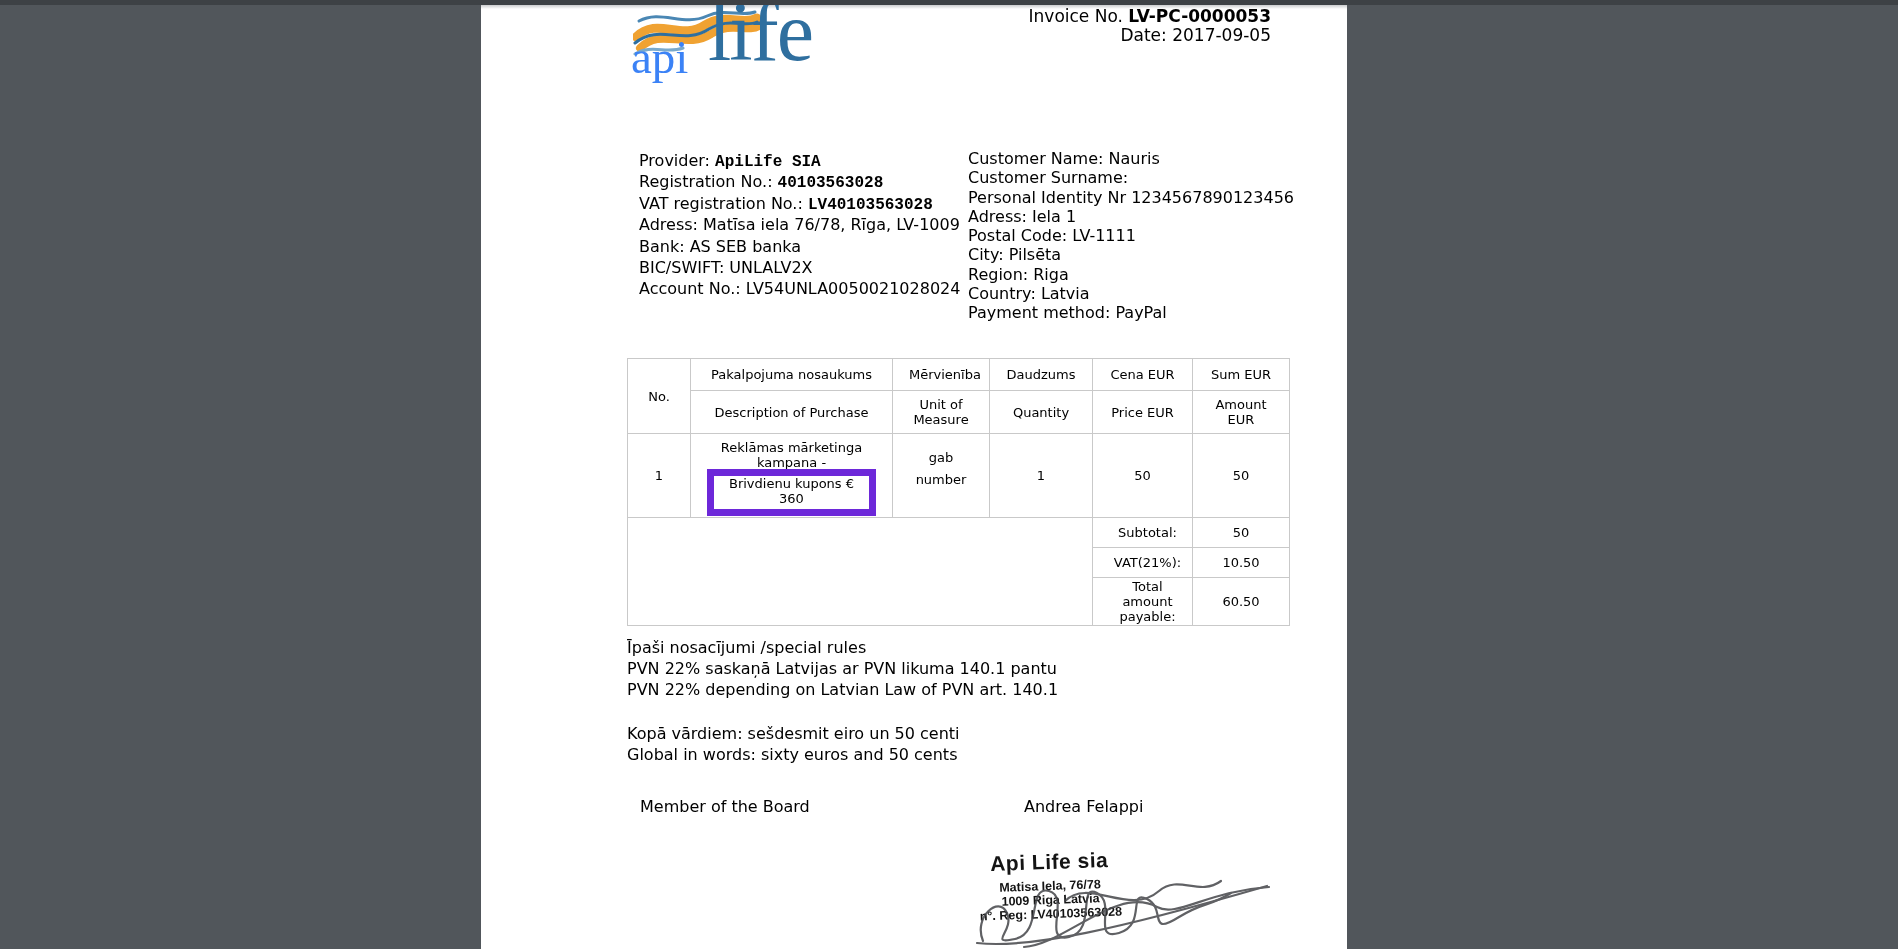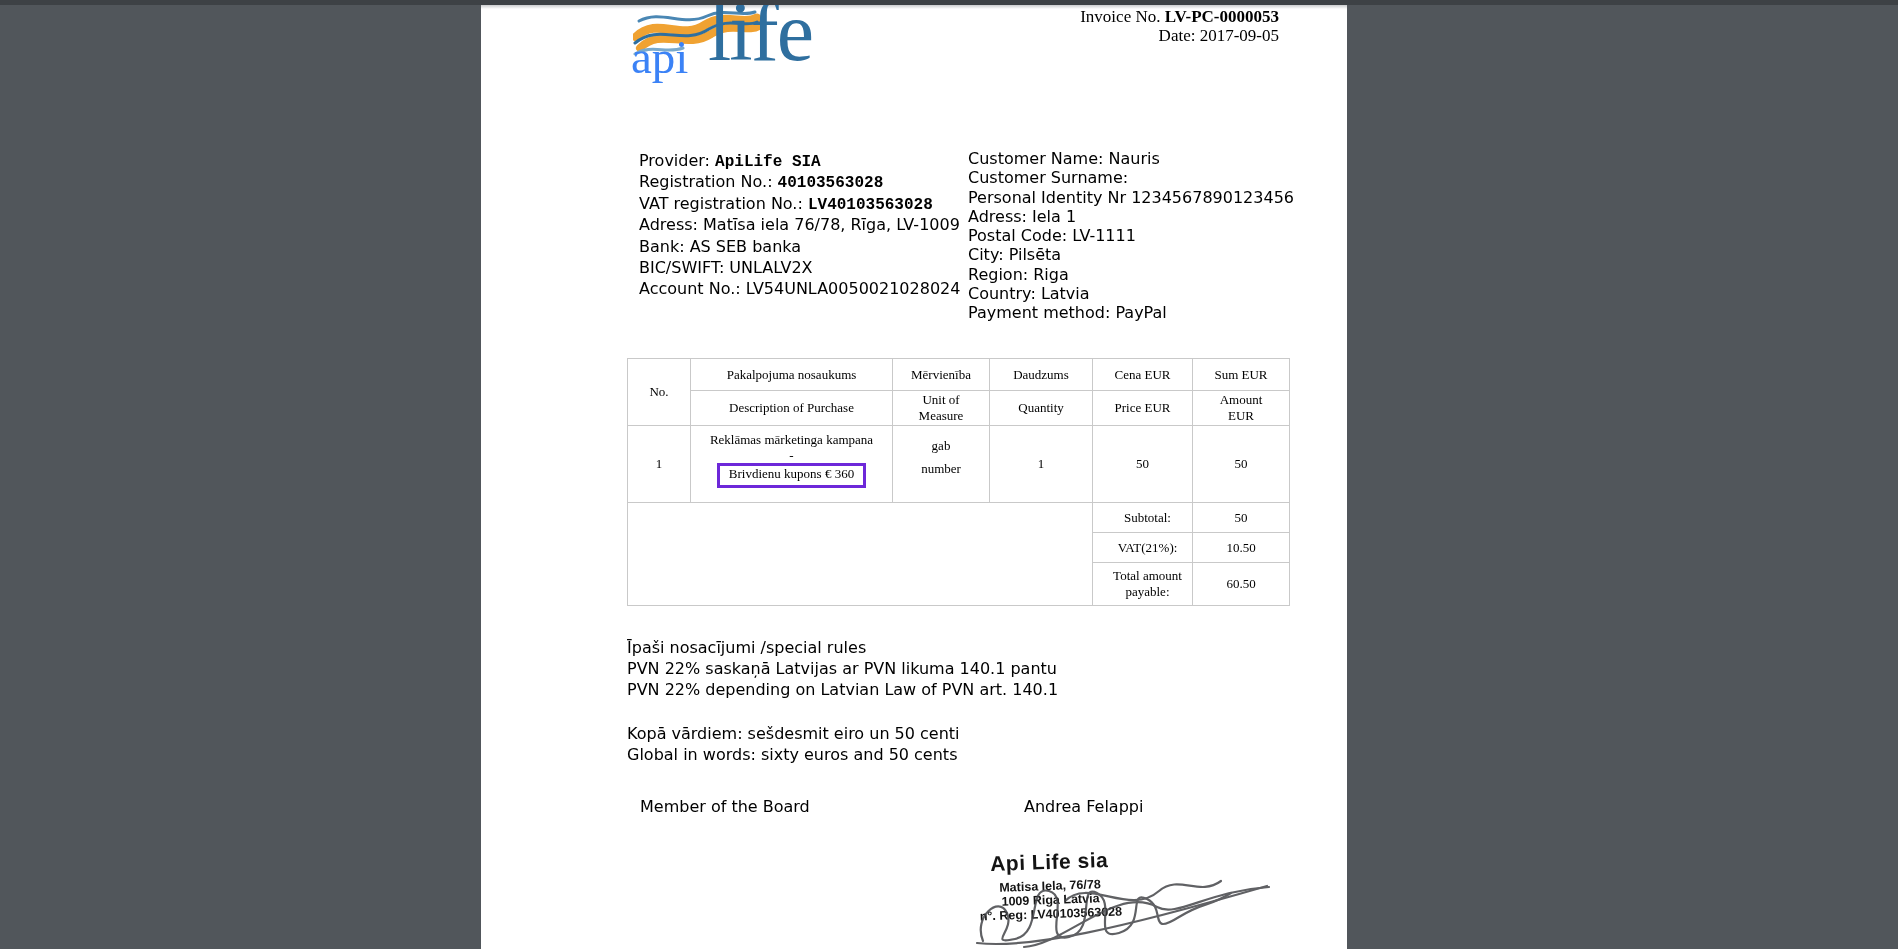--- a/index.html
+++ b/index.html
@@ -25,45 +25,45 @@
     font-family:"Liberation Serif", serif; font-size:47px; line-height:1;
     color:#3b82f6;
   }
   .logo-life {
     position:absolute; left:77px; top:-14px;
     font-family:"Liberation Serif", serif; font-size:84px; line-height:1;
     letter-spacing:-2px; color:#2f6f9f;
   }
 
   
-  .inv-meta { position:absolute; right:68px; top:7px; text-align:right;
-    font-size:17px; line-height:19px;font-family:Liberation Serif, serif; }
+  .inv-meta { position:absolute; right:76px; top:7px; text-align:right;
+    font-size:17px; line-height:19px; }
   .inv-meta b { font-weight:bold; }
 
   
   .provider { position:absolute; left:158px; top:151px; font-size:16px; line-height:19.4px; }
   .customer { position:absolute; left:487px; top:149px; font-size:16px; line-height:19.3px; }
   .addr-line b { font-weight:bold;font-family:Liberation Mono, monospace; }
 
   
   .inv-table {
     position:absolute; left:146px; top:358px; width:662px;
     border-collapse:collapse; table-layout:fixed;
     font-size:13px; text-align:center;
   }
-  .inv-table td { border:1px solid #c9c9c9; padding:1px 16px; vertical-align:middle;font-family:Liberation Serif, serif; }
+  .inv-table td { border:1px solid #c9c9c9; padding:1px 16px; vertical-align:middle; }
   .inv-table tr.h1 { height:32px; }
-  .inv-table tr.h2 { height:35px; }
+  .inv-table tr.h2 { height:43px; }
   .inv-table tr.item { height:77px; }
   .inv-table tr.t1 { height:30px; }
   .inv-table tr.t2 { height:30px; }
   .inv-table tr.t3 { height:43px; }
   .inv-table td.desc-cell { vertical-align:top; padding-top:6px; }
   .redbox {
-    display:inline-block; border:3px solid #6d28d9;
+    display:inline-block; border:7px solid #6d28d9;
     padding:0 9px 3px 9px; margin-top:-1px;
   }
   .unit-cell div.u1 { margin-top:-14px; }
   .unit-cell div.u2 { margin-top:7px; }
   .tlabel { padding-right:6px !important; }
   td.noborder { border:1px solid #c9c9c9; background:#fff; }
 
   
   .notes { position:absolute; left:146px; top:637px; font-size:16px; line-height:21px; }
   .words { position:absolute; left:146px; top:723px; font-size:16px; line-height:21px; }

